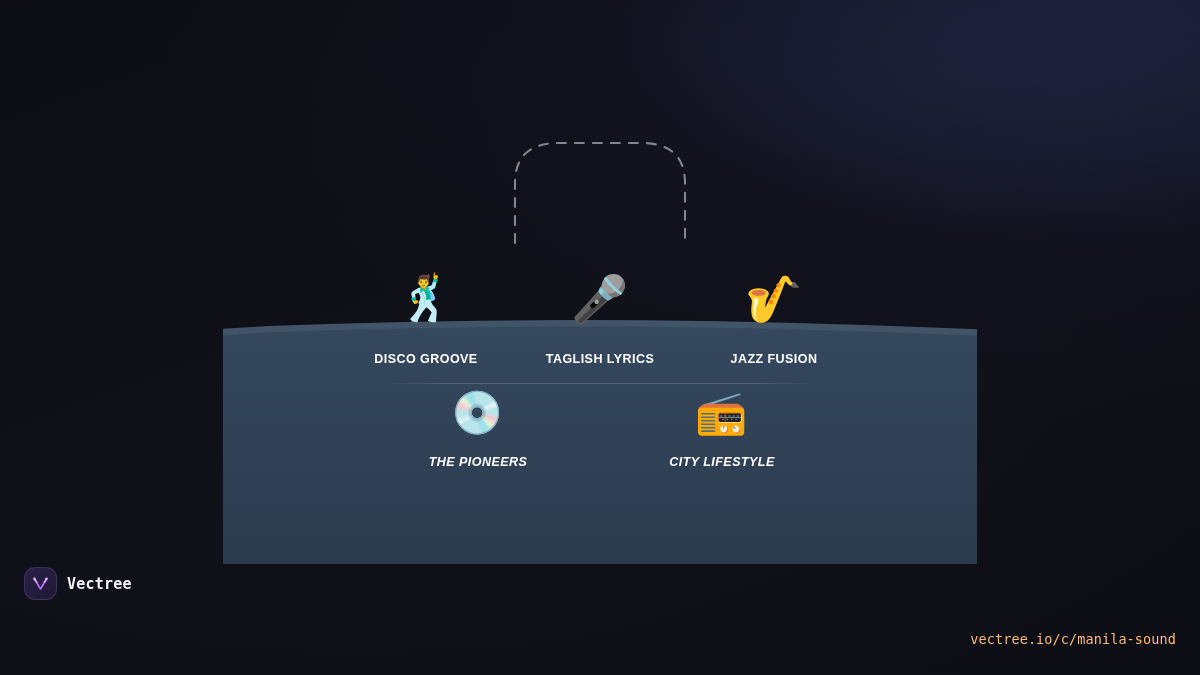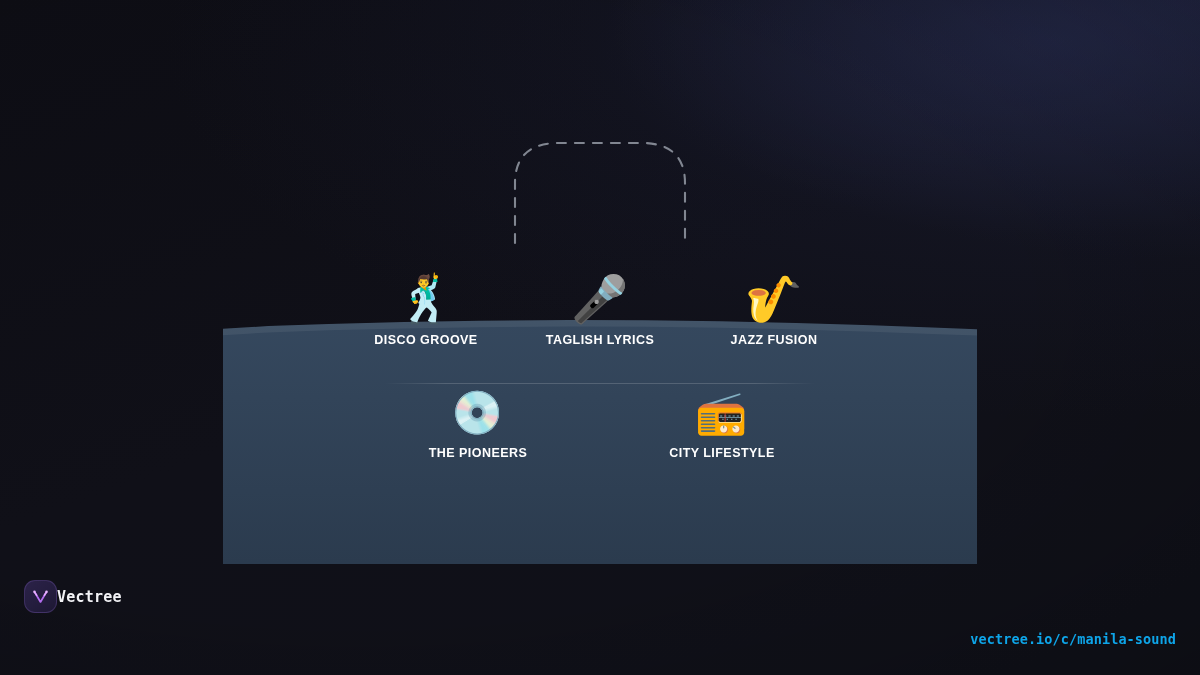--- a/index.html
+++ b/index.html
@@ -99,30 +99,30 @@
     line-height: 1;
     height: 54px;
     display: flex;
     align-items: center;
     justify-content: center;
     user-select: none;
   }
   .row-secondary .item-emoji { font-size: 42px; height: 50px; }
 
   .item-label {
-    margin-top: 7px;
+    margin-top: 26px;
     font-family: "Liberation Sans", sans-serif;
     font-size: 12.5px;
     font-weight: 700;
     letter-spacing: 0.45px;
     color: #ffffff;
     text-transform: uppercase;
     white-space: nowrap;
   }
-  .row-secondary .item-label { margin-top: 8px; }
+  .row-secondary .item-label { margin-top: 17px; font-style: italic; }
 
   
   .divider {
     position: absolute;
     top: 63px;
     left: 162px;
     width: 430px;
     height: 1px;
     background: linear-gradient(90deg,
       rgba(255,255,255,0.00) 0%,
@@ -136,23 +136,24 @@
     position: absolute;
     left: 0;
     bottom: 0;
     width: 100%;
     height: 112px;
   }
 
   .brand {
     position: absolute;
     left: 24px;
-    top: 17px;
-    display: flex;
-    align-items: center;
+    top: 4px;
+    display: flex;
+    align-items: center;
+    gap: 10px;
   }
   .brand-logo {
     width: 33px;
     height: 33px;
     border-radius: 11px;
     background: linear-gradient(145deg, #2b2248 0%, #241d3e 55%, #1d1833 100%);
     border: 1px solid rgba(160,120,230,0.22);
     display: flex;
     align-items: center;
     justify-content: center;
@@ -178,22 +179,22 @@
     letter-spacing: 1.2px;
     white-space: nowrap;
   }
 
   .footer-url {
     position: absolute;
     right: 24px;
     top: 68px;
     font-family: "DejaVu Sans Mono", "Liberation Mono", monospace;
     font-size: 13.5px;
-    font-weight: 700;
-    color: #0ea5e9;
+    font-weight: 400;
+    color: #fdba74;
     letter-spacing: 0.1px;
     white-space: nowrap;
   }
 </style>
 </head>
 <body>
 
 <div class="bg-base"></div>
 <div class="bg-vignette"></div>
 

